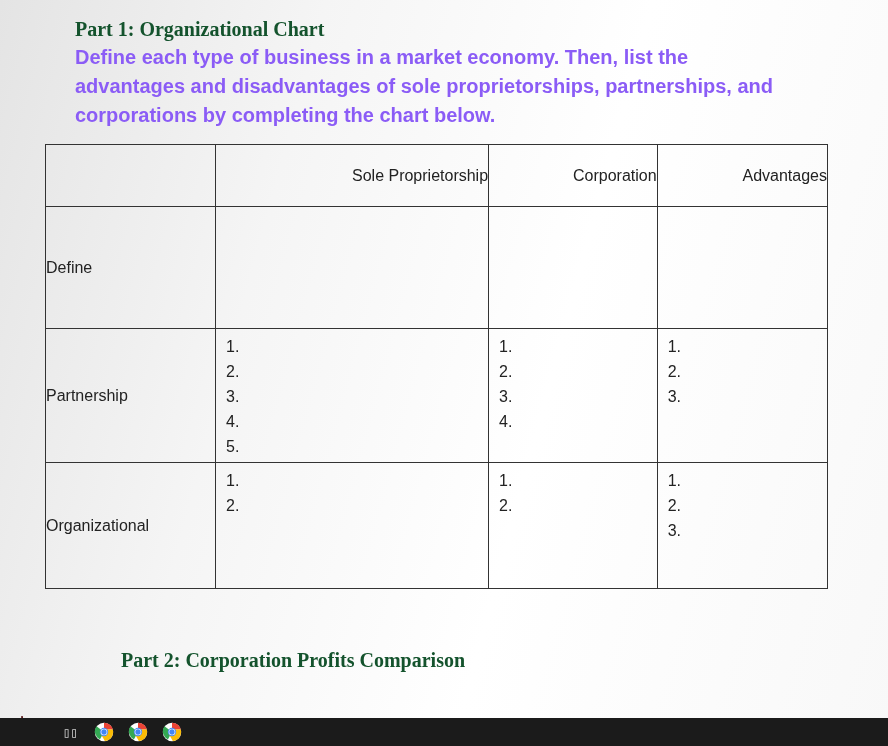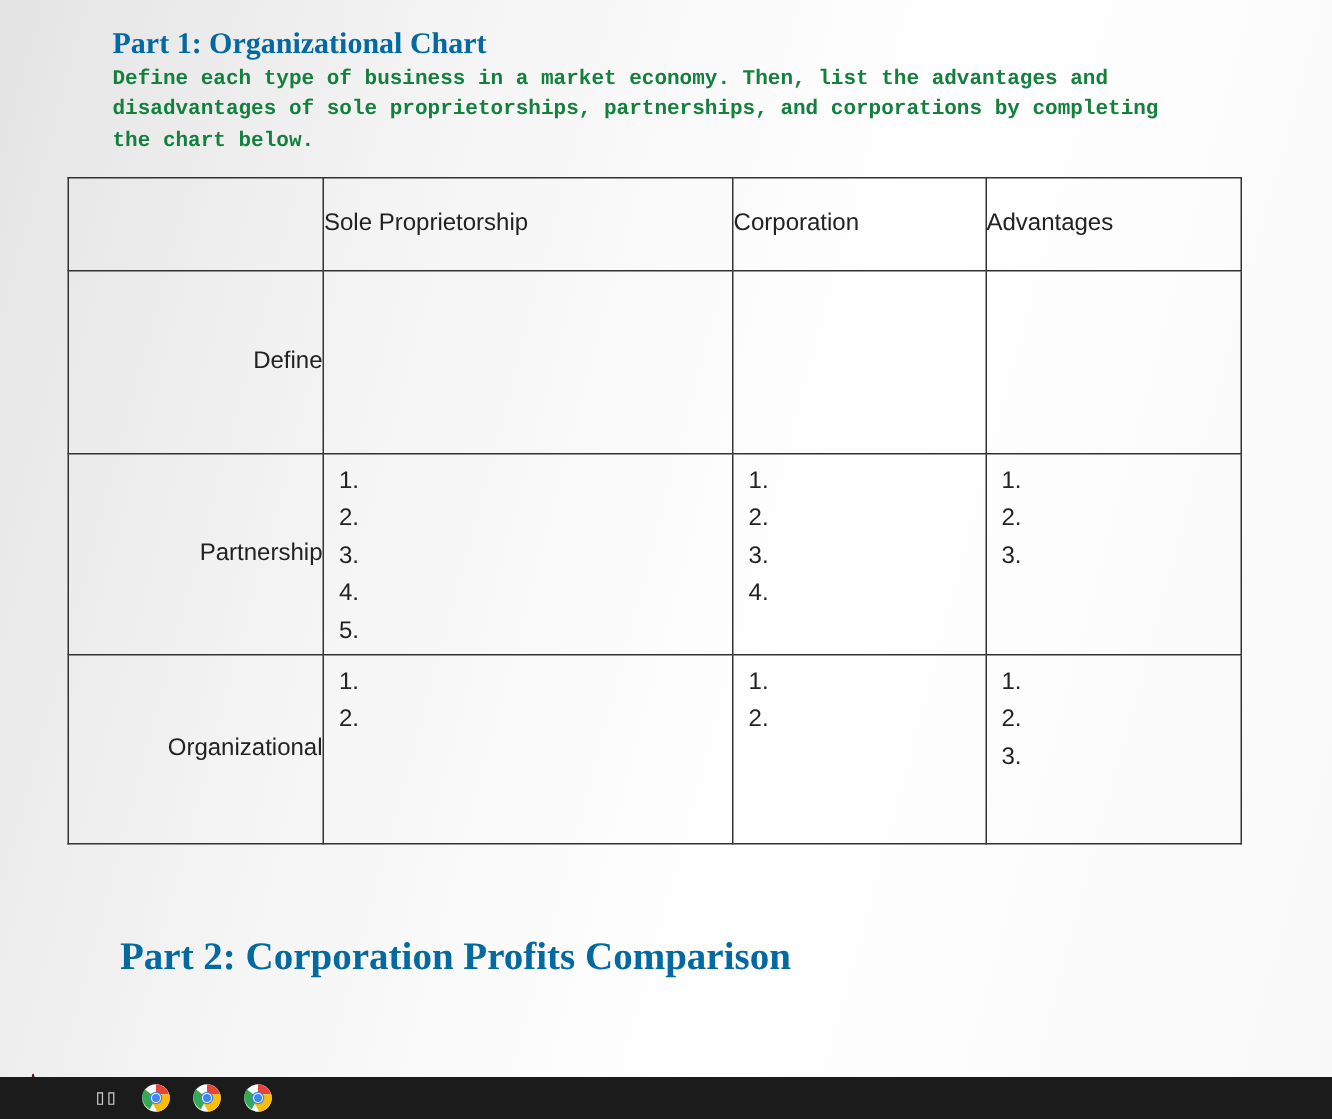--- a/index.html
+++ b/index.html
@@ -14,54 +14,54 @@
       font-family: Georgia, 'Times New Roman', serif;
       color: #1a1a1a;
       padding: 18px 30px 0 75px;
       position: relative;
       overflow: hidden;
     }
     .part-title {
       font-family: Georgia, 'Times New Roman', serif;
       font-weight: bold;
       font-size: 20px;
-      color: #0369a1;
+      color: #14532d;
       margin-bottom: 2px;
     }
     .instructions {
-      font-family: Liberation Mono, monospace;
+      font-family: Liberation Sans, sans-serif;
       font-weight: bold;
-      font-size: 14px;
+      font-size: 20px;
       line-height: 1.45;
-      color: #15803d;
+      color: #8b5cf6;
       margin-bottom: 14px;
       max-width: 720px;
     }
     table.org-chart {
       border-collapse: collapse;
       width: 100%;
       margin-left: -30px;
       background: transparent;
     }
     table.org-chart td, table.org-chart th {
       border: 1px solid #333;
       vertical-align: top;
       font-family: Arial, Helvetica, sans-serif;
       font-size: 16px;
       color: #222;
     }
     table.org-chart .header-cell {
       height: 62px;
-      text-align: left;
+      text-align: right;
       vertical-align: middle;
       font-weight: normal;
     }
     table.org-chart .row-label {
       width: 170px;
-      text-align: right;
+      text-align: left;
       vertical-align: middle;
       font-weight: normal;
     }
     table.org-chart .define-row td {
       height: 122px;
     }
     table.org-chart .adv-row td {
       height: 134px;
     }
     table.org-chart .disadv-row td {
@@ -74,21 +74,22 @@
       line-height: 1.5;
     }
     .numlist li {
       margin-bottom: 1px;
     }
     .part2 {
       margin-top: 60px;
       padding-left: 5px;
     }
     .part2 .part-title {
-      font-size: 26px;
+      font-size: 20px;
+      margin-left: 41px;
     }
     .part2 .instructions {
       max-width: 740px;
     }
     .taskbar {
       position: absolute;
       bottom: 0;
       left: 0;
       right: 0;
       height: 28px;

